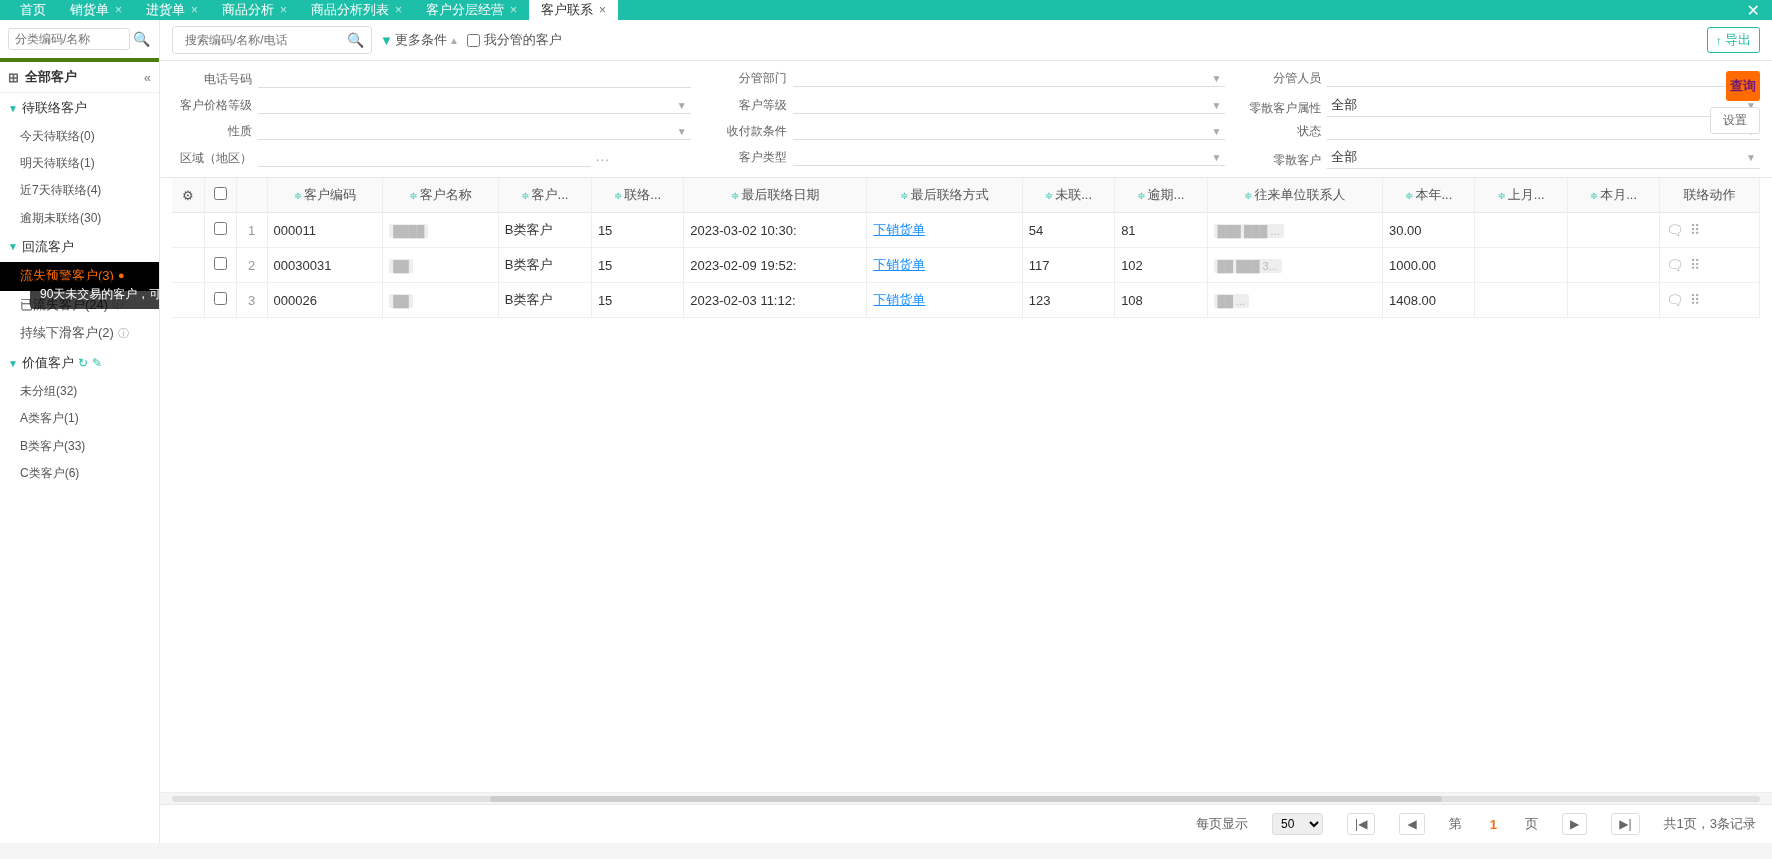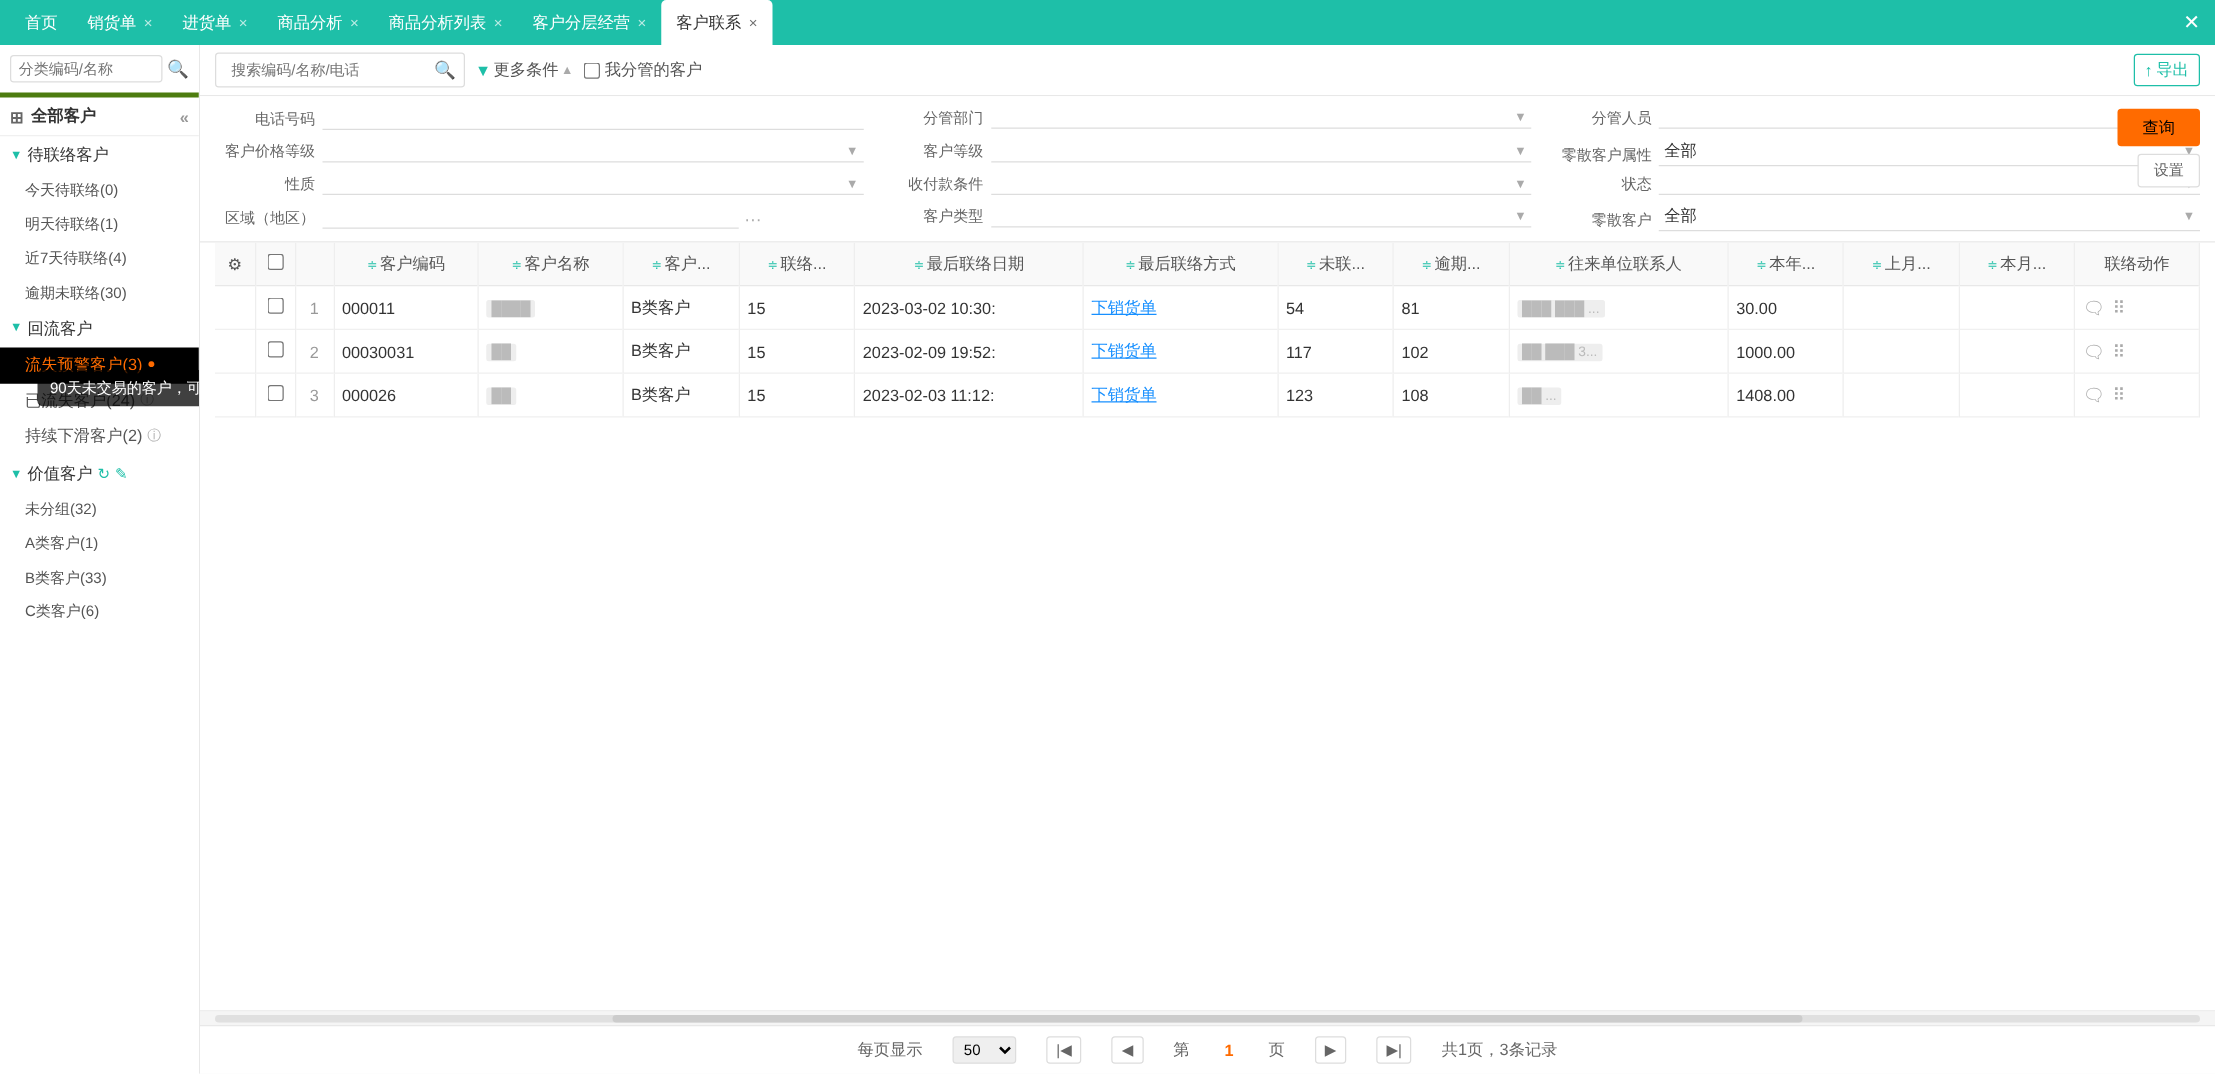--- a/index.html
+++ b/index.html
@@ -3,21 +3,21 @@
   <meta charset="utf-8">
   <style>
     * { box-sizing: border-box; margin: 0; padding: 0; font-family: 'Microsoft YaHei', sans-serif; font-size: 13px; }
     body { background: #f5f5f5; overflow: hidden; }
 
     
     .top-tabs {
       display: flex;
       align-items: center;
       background: #1ebfa8;
-      height: 36px;
+      height: 20px;
       padding: 0 0 0 8px;
     }
     .tab-item {
       display: flex;
       align-items: center;
       height: 36px;
       padding: 0 12px;
       color: #fff;
       cursor: pointer;
       font-size: 13px;
@@ -261,29 +261,30 @@
       cursor: pointer;
       color: #333;
       font-size: 12px;
       justify-content: space-between;
     }
     .filter-select .arrow { color: #aaa; font-size: 10px; }
     .filter-dots { color: #aaa; font-size: 14px; cursor: pointer; }
 
     .query-btn {
       background: #ff6b00;
-      color: #000000;
+      color: #701a75;
       border: none;
       border-radius: 3px;
-      padding: 6px 20px;
+      padding: 6px 4px;
       font-size: 13px;
       cursor: pointer;
       position: absolute;
       right: 12px;
       top: 10px;
+      font-weight: bold;
     }
     .settings-btn {
       background: #fff;
       color: #666;
       border: 1px solid #ddd;
       border-radius: 3px;
       padding: 4px 12px;
       font-size: 12px;
       cursor: pointer;
       position: absolute;
@@ -342,21 +343,21 @@
       border-radius: 2px;
       padding: 1px 4px;
       display: inline-block;
       font-size: 11px;
     }
 
     
     .pagination {
       display: flex;
       align-items: center;
-      justify-content: center;
+      justify-content: flex-end;
       padding: 8px 16px;
       border-top: 1px solid #e8e8e8;
       background: #fff;
       gap: 24px;
       font-size: 12px;
       color: #666;
     }
     .pagination select {
       border: 1px solid #ddd;
       border-radius: 3px;

